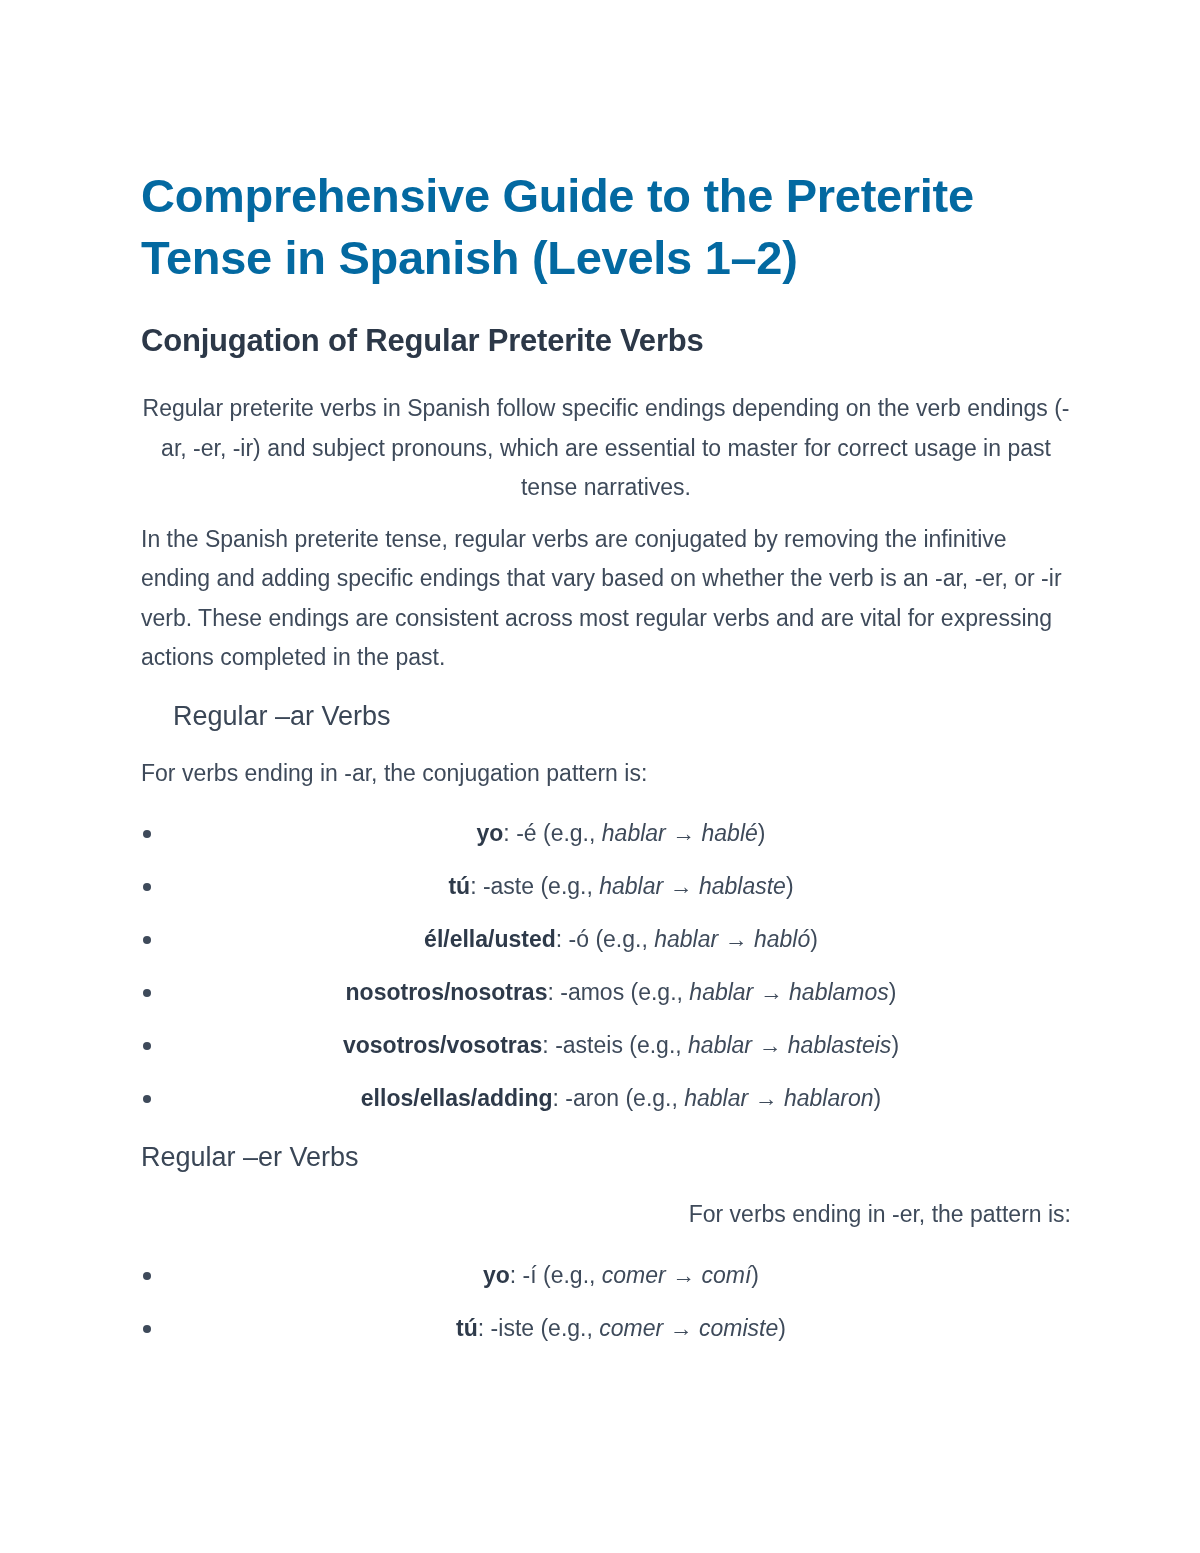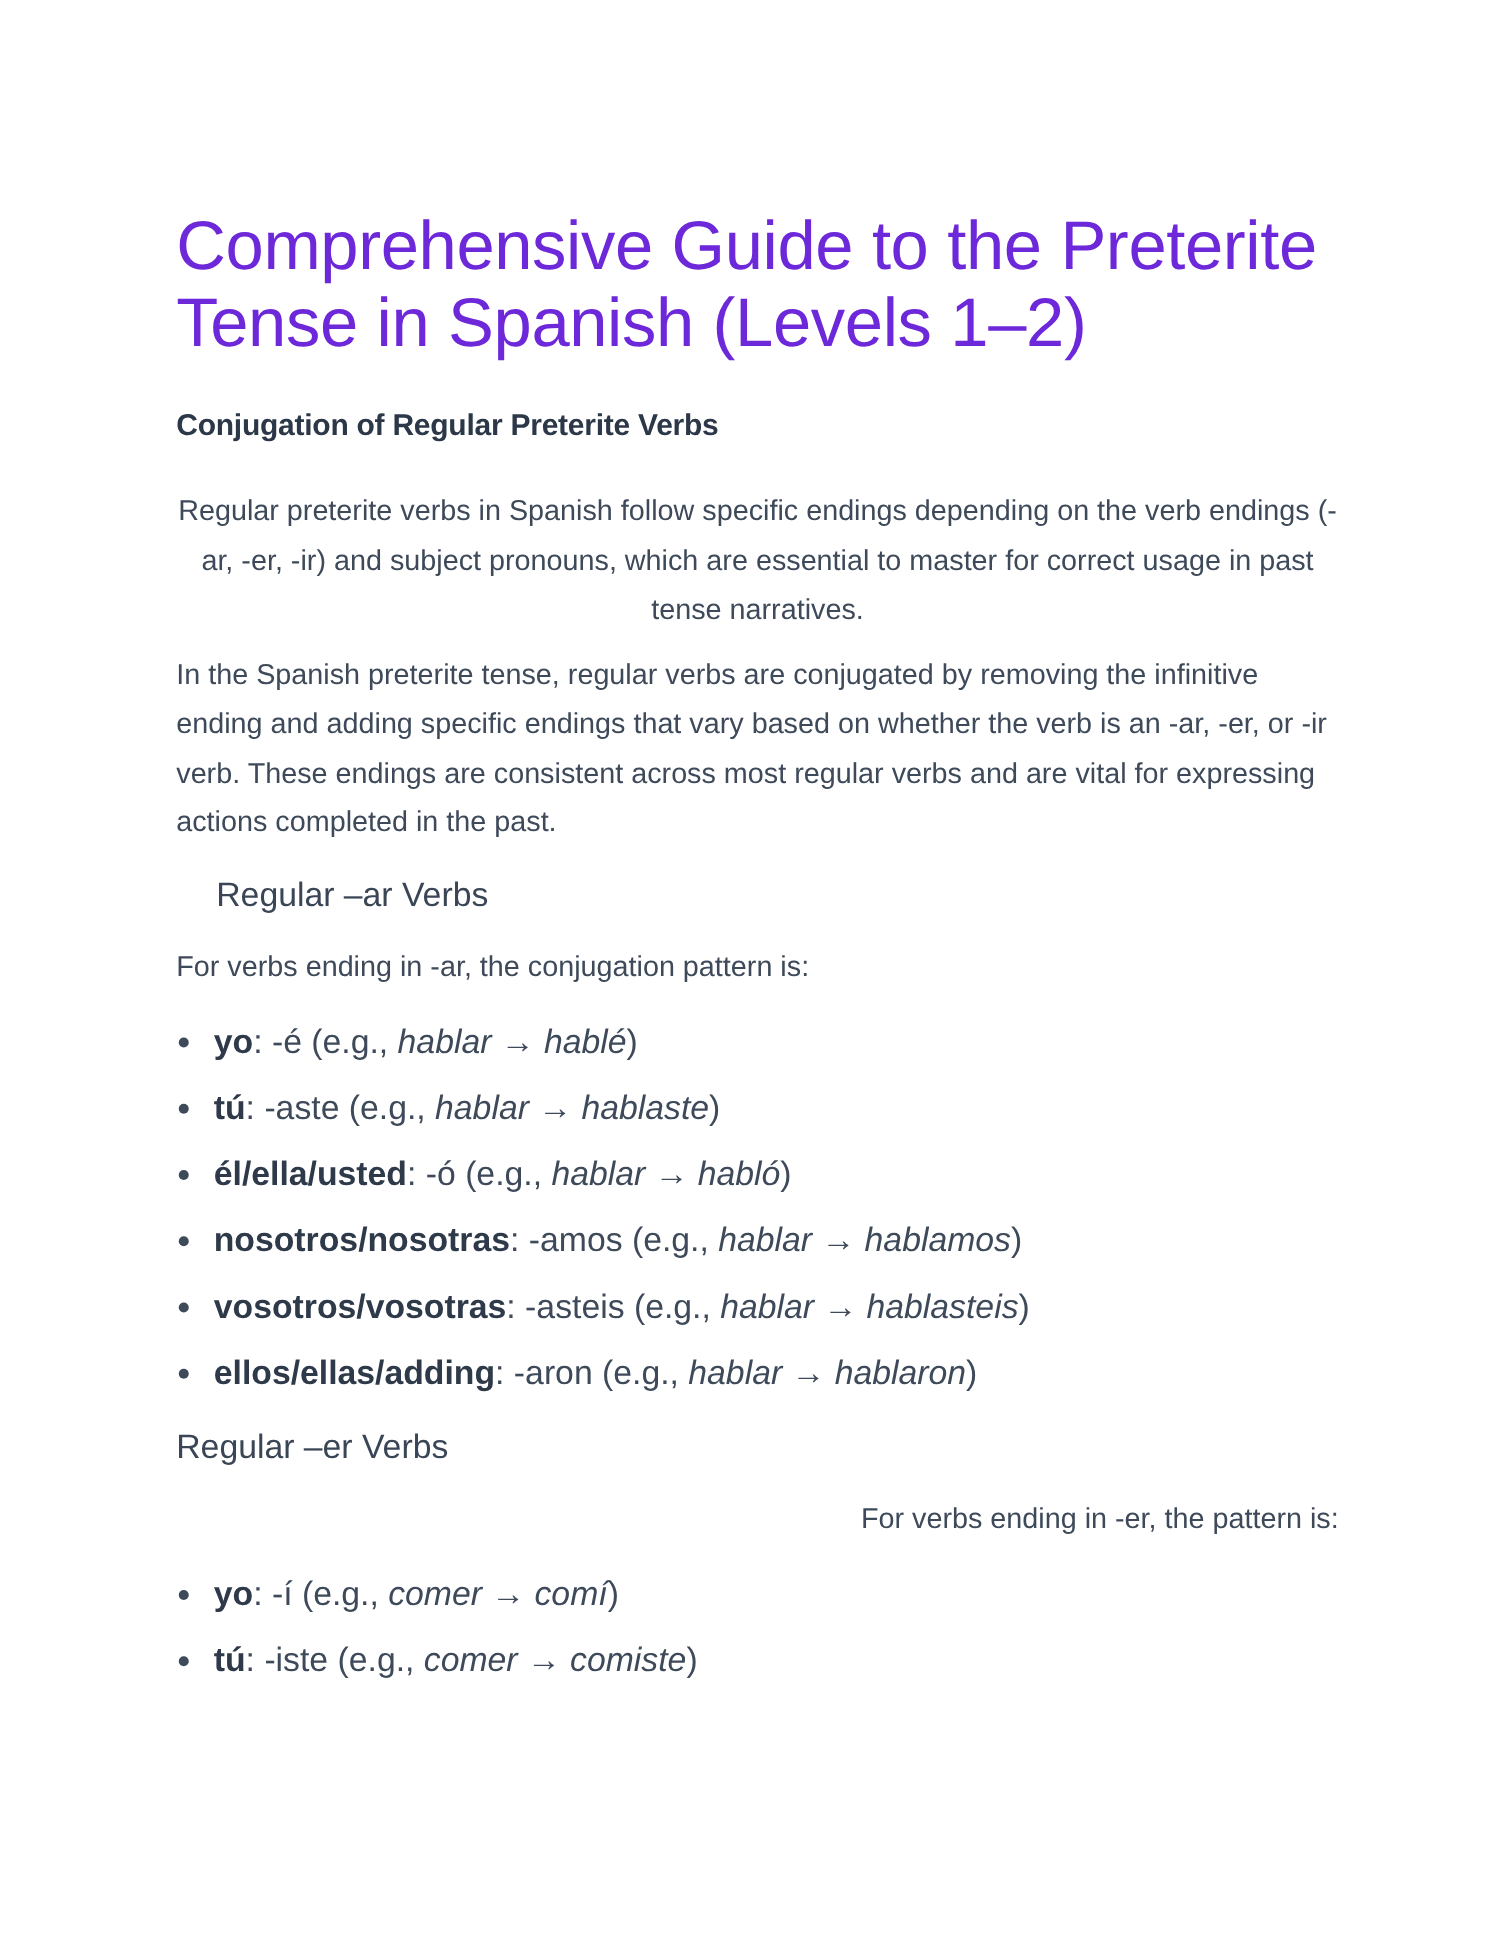--- a/index.html
+++ b/index.html
@@ -16,29 +16,29 @@
     color: #2e3a4a;
   }
   .page {
     position: absolute;
     left: 141px;
     top: 165px;
     width: 930px;
   }
   h1 {
     margin: 0;
-    font-size: 55px;
+    font-size: 47px;
     line-height: 62px;
-    font-weight: normal;
-    color: #6d28d9;
+    font-weight: bold;
+    color: #0369a1;
     letter-spacing: -0.3px;
   }
   h2 {
     margin: 30px 0 0 0;
-    font-size: 24px;
+    font-size: 31px;
     line-height: 44px;
     font-weight: bold;
     color: #2c3848;
     letter-spacing: -0.2px;
   }
   h3 {
     margin: 0;
     font-size: 27px;
     line-height: 36px;
     font-weight: normal;
@@ -59,23 +59,24 @@
   ul {
     list-style: none;
     margin: 0;
     padding: 0;
   }
   ul.list-ar { margin-top: 14px; }
   ul.list-er { margin-top: 14px; }
   li {
     position: relative;
     padding-left: 30px;
-    font-size: 27px;
+    font-size: 23px;
     line-height: 53px;
     color: #3e4a5a;
+    text-align: center;
   }
   li .bullet {
     position: absolute;
     left: 2px;
     top: 23px;
     width: 8px;
     height: 8px;
     border-radius: 50%;
     background: #3e4a5a;
   }

